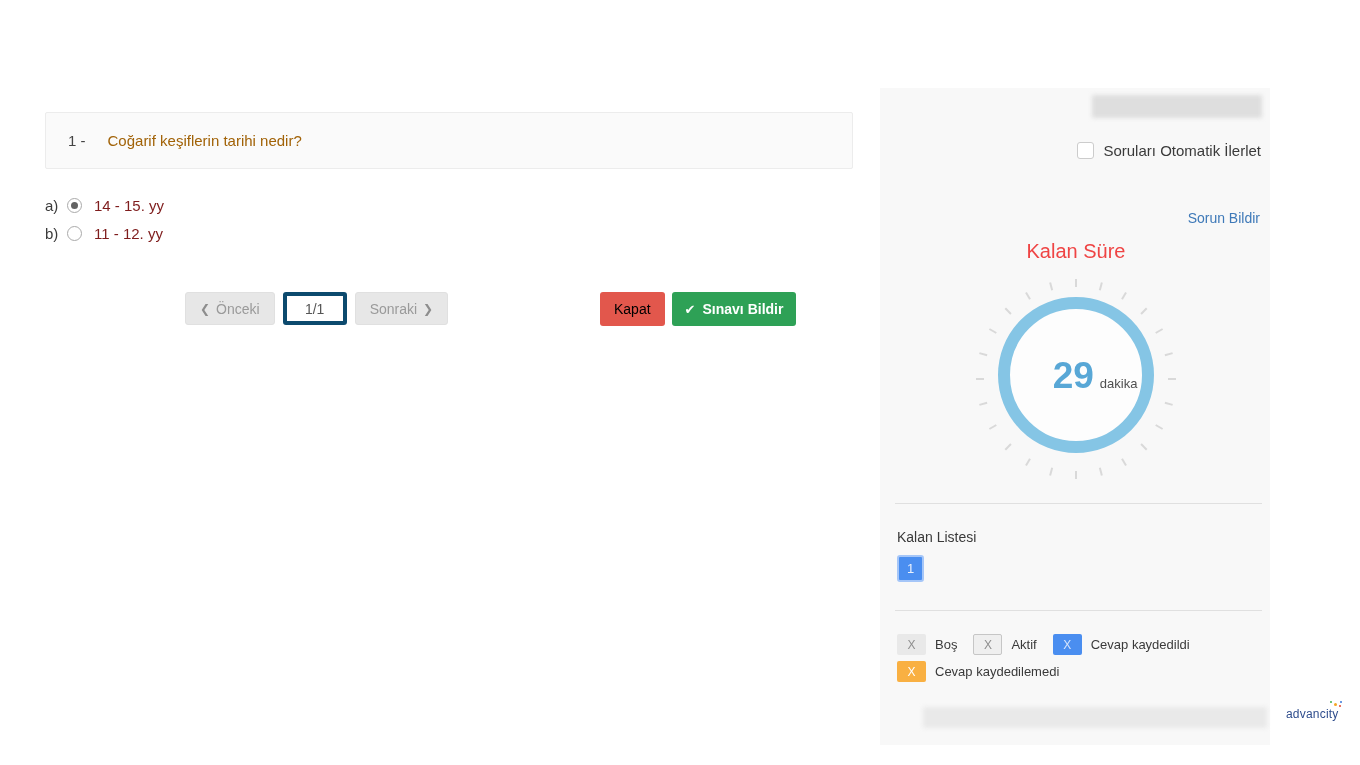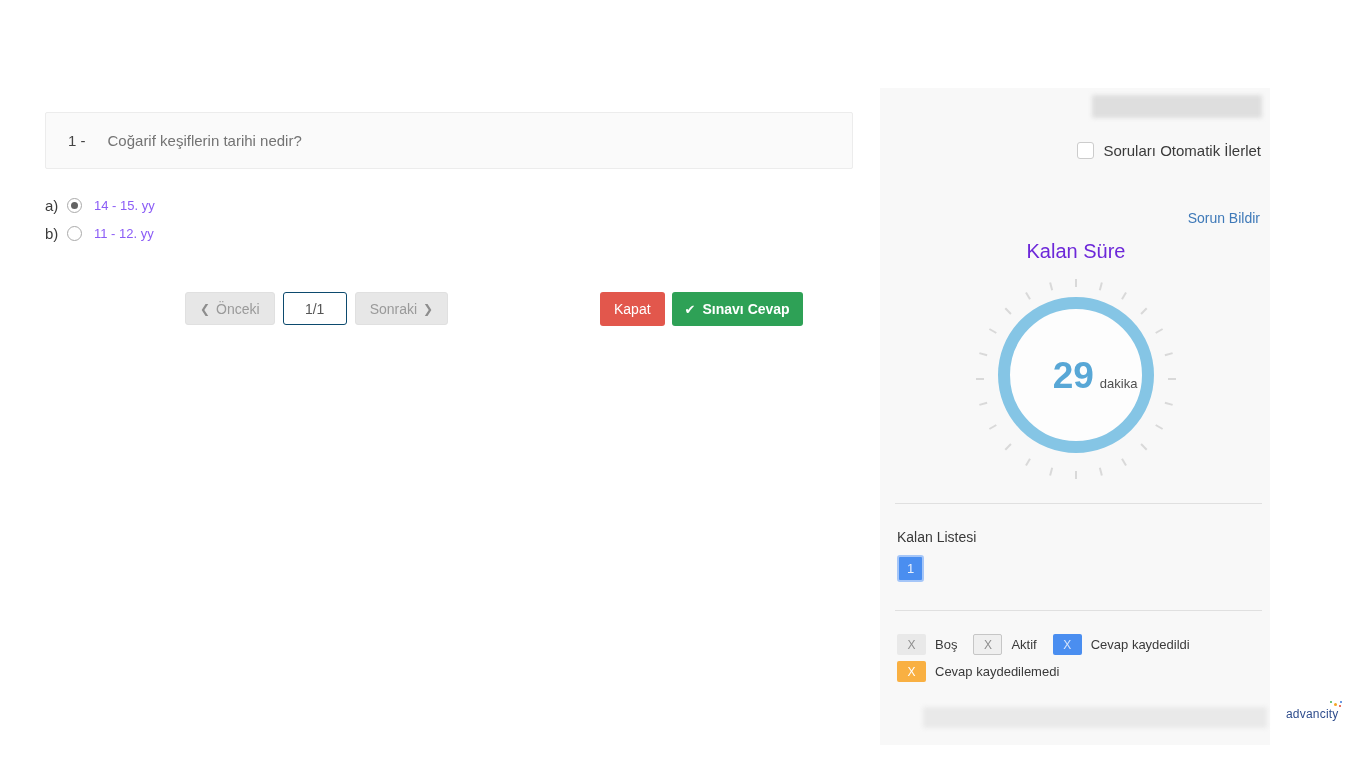--- a/index.html
+++ b/index.html
@@ -15,61 +15,61 @@
   html,body{width:1360px;height:765px;background:#fff;overflow:hidden;
     font-family:"Liberation Sans","DejaVu Sans",sans-serif;}
   .page{position:relative;width:1360px;height:765px;background:#fff;}
 
   .page-title{position:absolute;left:45px;top:42px;font-size:27px;font-weight:400;color:#646464;}
 
   .question-box{position:absolute;left:45px;top:112px;width:808px;height:57px;
     background:#fafafa;border:1px solid #ececec;border-radius:2px;
     display:flex;align-items:center;padding-left:22px;}
   .q-num{font-size:15px;color:#444;margin-right:22px;}
-  .q-text{font-size:15px;color:#737373;}
+  .q-text{font-size:15px;color:#a16207;}
 
   .options{position:absolute;left:45px;top:191px;}
   .option-row{display:flex;align-items:center;height:28px;}
   .opt-letter{font-size:15px;color:#3a3a3a;width:22px;}
   .radio{width:15px;height:15px;border-radius:50%;border:1px solid #aaa;background:#fff;
     display:inline-flex;align-items:center;justify-content:center;margin-right:12px;flex:0 0 auto;}
   .radio .dot{width:7px;height:7px;border-radius:50%;background:#636363;display:none;}
   .radio.checked .dot{display:block;}
-  .opt-text{font-size:13px;color:#8b5cf6;}
+  .opt-text{font-size:15px;color:#7f1d1d;}
 
   .nav-row{position:absolute;left:185px;top:292px;display:flex;align-items:center;}
   .nav-btn{height:33px;padding:0 14px;background:#e7e7e7;border:1px solid #e0e0e0;border-radius:3px;
     font-size:14px;color:#9a9a9a;cursor:pointer;display:flex;align-items:center;gap:6px;
     font-family:inherit;}
   .chev{font-size:12px;font-weight:bold;color:#8d8d8d;}
-  .page-indicator{width:64px;height:33px;margin:0 8px;background:#fff;border:1px solid #0c4a6e;
+  .page-indicator{width:64px;height:33px;margin:0 8px;background:#fff;border:4px solid #0c4a6e;
     border-radius:3px;text-align:center;font-size:14px;color:#555;font-family:inherit;}
 
   .action-row{position:absolute;left:600px;top:292px;display:flex;}
   .btn-close{height:34px;padding:8px 14px;background:var(--close-red);border:none;border-radius:3px;
-    color:#ffffff;font-size:14px;cursor:pointer;font-family:inherit;}
+    color:#000000;font-size:14px;cursor:pointer;font-family:inherit;}
   .btn-finish{height:34px;padding:0 13px;margin-left:7px;background:var(--finish-green);border:none;
     border-radius:3px;color:#fff;font-size:14px;font-weight:bold;cursor:pointer;
     display:flex;align-items:center;gap:7px;font-family:inherit;}
   .check-icon{font-size:13px;}
 
   .sidebar{position:absolute;left:880px;top:88px;width:390px;height:657px;background:#f8f8f8;}
   .redacted{position:absolute;background:#dedede;filter:blur(2px);border-radius:1px;}
   .redacted-top{left:212px;top:7px;width:170px;height:23px;}
   .redacted-bottom{left:43px;top:619px;width:344px;height:21px;background:#e9e9e9;}
 
   .auto-advance{position:absolute;right:9px;top:54px;display:flex;align-items:center;cursor:pointer;}
   .checkbox{width:17px;height:17px;background:#fff;border:1px solid #ccc;border-radius:3px;margin-right:9px;}
   .auto-advance-label{font-size:15px;color:#3a3a3a;}
 
   .report-link{position:absolute;right:10px;top:122px;font-size:14px;color:var(--link-blue);
     text-decoration:none;cursor:pointer;}
 
   .timer-title{position:absolute;left:0;top:152px;width:392px;text-align:center;
-    font-size:20px;color:#6d28d9;font-weight:400;}
+    font-size:20px;color:#ef4444;font-weight:400;}
 
   .timer-wrap{position:absolute;left:94px;top:185px;width:204px;height:204px;}
   .tick{position:absolute;left:101px;top:102px;width:2px;height:8px;background:#d9d9d9;
     transform-origin:50% 50%;}
   .timer-ring{position:absolute;left:24px;top:24px;width:156px;height:156px;border-radius:50%;
     border:12px solid var(--timer-ring);background:#fdfdfd;
     display:flex;align-items:center;justify-content:center;}
   .timer-value{font-size:37px;font-weight:bold;color:var(--timer-value);line-height:1;margin-left:38px;}
   .timer-unit{font-size:13px;color:#4f4f4f;margin-left:6px;margin-top:16px;}
 
@@ -137,21 +137,21 @@
     <button class="nav-btn">
       <span>Sonraki</span>
       <span class="chev">❯</span>
     </button>
   </div>
 
   <div class="action-row">
     <button class="btn-close">Kapat</button>
     <button class="btn-finish">
       <span class="check-icon">✔</span>
-      <span>Sınavı Cevap</span>
+      <span>Sınavı Bildir</span>
     </button>
   </div>
 
   <div class="sidebar">
     <div class="redacted redacted-top"></div>
 
     <div class="auto-advance">
       <span class="checkbox"></span>
       <span class="auto-advance-label">Soruları Otomatik İlerlet</span>
     </div>

